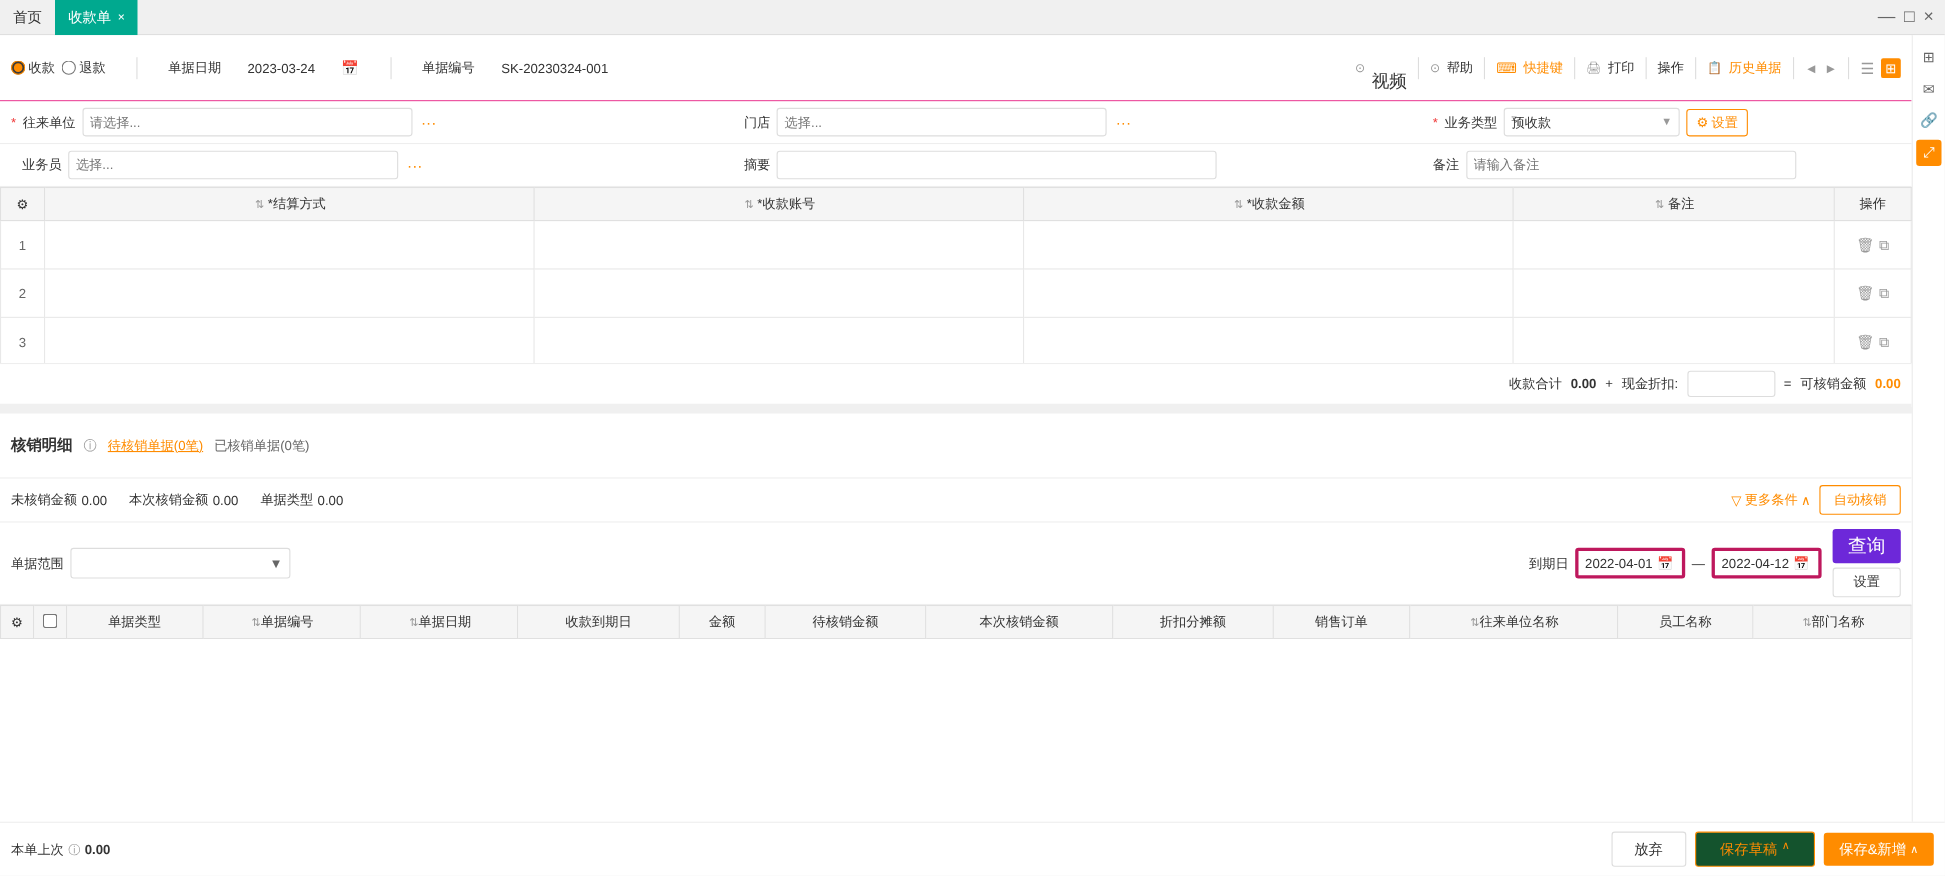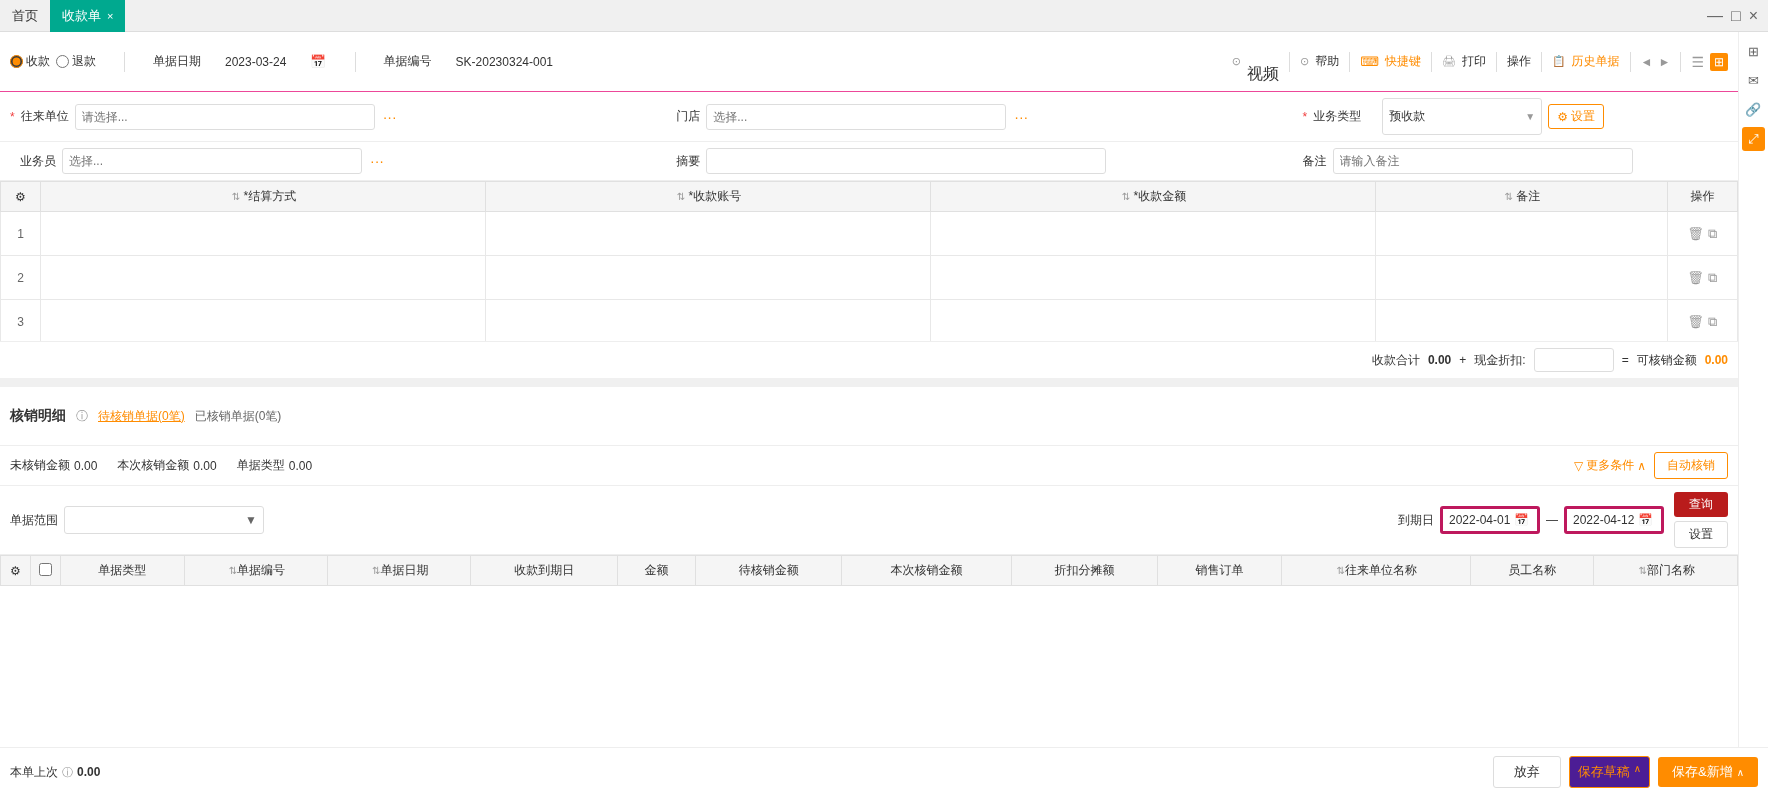--- a/index.html
+++ b/index.html
@@ -23,21 +23,21 @@
     .field-value { color: #333; font-size: 12px; }
     .doc-icon { color: #ff8c00; cursor: pointer; font-size: 13px; }
     .toolbar-right { margin-left: auto; display: flex; align-items: center; gap: 6px; font-size: 12px; color: #333; }
     .toolbar-right span { cursor: pointer; display: flex; align-items: center; gap: 2px; }
     .toolbar-right .orange { color: #ff8c00; }
 
     
     .form-section { padding: 8px 10px; border-bottom: 1px solid #eee; display: flex; flex-wrap: wrap; gap: 8px; align-items: center; }
     .form-input { border: 1px solid #ddd; border-radius: 3px; padding: 3px 6px; height: 26px; font-size: 12px; color: #999; flex: 1; min-width: 80px; outline: none; }
     .more-btn { color: #ff8c00; cursor: pointer; font-size: 14px; padding: 0 2px; }
-    .select-box { border: 1px solid #ddd; border-radius: 3px; padding: 3px 6px; height: 37px; font-size: 12px; color: #333; display: flex; align-items: center; min-width: 80px; cursor: pointer; margin-left: 15px; }
+    .select-box { border: 1px solid #ddd; border-radius: 3px; padding: 3px 6px; height: 26px; font-size: 12px; color: #333; display: flex; align-items: center; min-width: 80px; cursor: pointer; }
     .select-arrow { margin-left: auto; color: #999; font-size: 10px; }
     .settings-btn { border: 1px solid #ff8c00; color: #ff8c00; border-radius: 3px; padding: 3px 8px; cursor: pointer; font-size: 12px; display: flex; align-items: center; gap: 3px; }
     .data-table { width: 100%; border-collapse: collapse; }
     .data-table th { background: #f5f5f5; border: 1px solid #e0e0e0; padding: 6px 8px; font-size: 12px; font-weight: normal; color: #333; white-space: nowrap; }
     .data-table td { border: 1px solid #e8e8e8; padding: 4px 8px; font-size: 12px; height: 44px; }
     .col-settings { width: 40px; text-align: center; }
     .col-action { width: 70px; text-align: center; }
     .action-btns { display: flex; gap: 4px; justify-content: center; align-items: center; }
     .action-btn { color: #999; cursor: pointer; font-size: 13px; }
     .row-num { color: #666; text-align: center; }
@@ -61,34 +61,34 @@
     .filter-btn { color: #ff8c00; cursor: pointer; font-size: 12px; display: flex; align-items: center; gap: 3px; }
     .auto-btn { background: #fff; border: 1px solid #ff8c00; color: #ff8c00; border-radius: 3px; padding: 4px 12px; cursor: pointer; font-size: 12px; }
 
     
     .filter-row { display: flex; align-items: center; padding: 6px 10px; gap: 10px; border-bottom: 1px solid #eee; }
     .filter-group { display: flex; align-items: center; gap: 6px; flex: 1; }
     .filter-select { border: 1px solid #ddd; border-radius: 3px; padding: 3px 6px; height: 28px; font-size: 12px; color: #666; flex: 1; max-width: 200px; cursor: pointer; display: flex; align-items: center; justify-content: space-between; }
     .date-input { border: 3px solid #be185d; border-radius: 3px; padding: 3px 6px; height: 28px; font-size: 12px; width: 100px; display: flex; align-items: center; gap: 4px; }
     .date-icon { color: #ff8c00; font-size: 12px; }
     .filter-actions { display: flex; flex-direction: column; gap: 4px; }
-    .query-btn { background: #b91c1c; color: #fff; border: none; border-radius: 3px; padding: 4px 14px; cursor: pointer; font-size: 12px; }
+    .query-btn { background: #6d28d9; color: #fff; border: none; border-radius: 3px; padding: 4px 14px; cursor: pointer; font-size: 17px; }
     .setting-btn { background: #fff; border: 1px solid #ddd; color: #333; border-radius: 3px; padding: 4px 14px; cursor: pointer; font-size: 12px; }
 
     
     .bottom-table { width: 100%; border-collapse: collapse; }
     .bottom-table th { background: #f5f5f5; border: 1px solid #e0e0e0; padding: 6px 8px; font-size: 12px; font-weight: normal; color: #333; white-space: nowrap; }
     .checkbox-col { width: 30px; text-align: center; }
 
     
     .footer { display: flex; align-items: center; padding: 8px 10px; border-top: 1px solid #eee; background: #fff; position: absolute; bottom: 0; left: 0; right: 0; }
     .footer-left { display: flex; align-items: center; gap: 4px; font-size: 12px; }
     .footer-right { margin-left: auto; display: flex; align-items: center; gap: 8px; }
     .discard-btn { background: #fff; border: 1px solid #ddd; color: #333; border-radius: 3px; padding: 6px 20px; cursor: pointer; font-size: 13px; }
-    .save-draft-btn { background: #4c1d95; border: 1px solid #ff8c00; color: #ff8c00; border-radius: 3px; padding: 6px 8px; cursor: pointer; font-size: 13px; display: flex; align-items: flex-start; gap: 4px; }
+    .save-draft-btn { background: #14532d; border: 1px solid #ff8c00; color: #ff8c00; border-radius: 3px; padding: 6px 22px; cursor: pointer; font-size: 13px; display: flex; align-items: flex-start; gap: 4px; }
     .save-new-btn { background: #ff8c00; border: none; color: #fff; border-radius: 3px; padding: 6px 14px; cursor: pointer; font-size: 13px; display: flex; align-items: center; gap: 4px; }
 
     .page-wrapper { display: flex; height: calc(796px - 32px); }
     .content-main { flex: 1; overflow: hidden; display: flex; flex-direction: column; }
 
     .top-half { background: #fff; border-bottom: 3px solid #f0f0f0; }
     .bottom-half { background: #fff; flex: 1; overflow: hidden; position: relative; }
 
     .table-scroll-area { overflow-x: auto; overflow-y: auto; max-height: 160px; }
     .bottom-table-scroll { overflow-x: auto; overflow-y: auto; max-height: 80px; }

